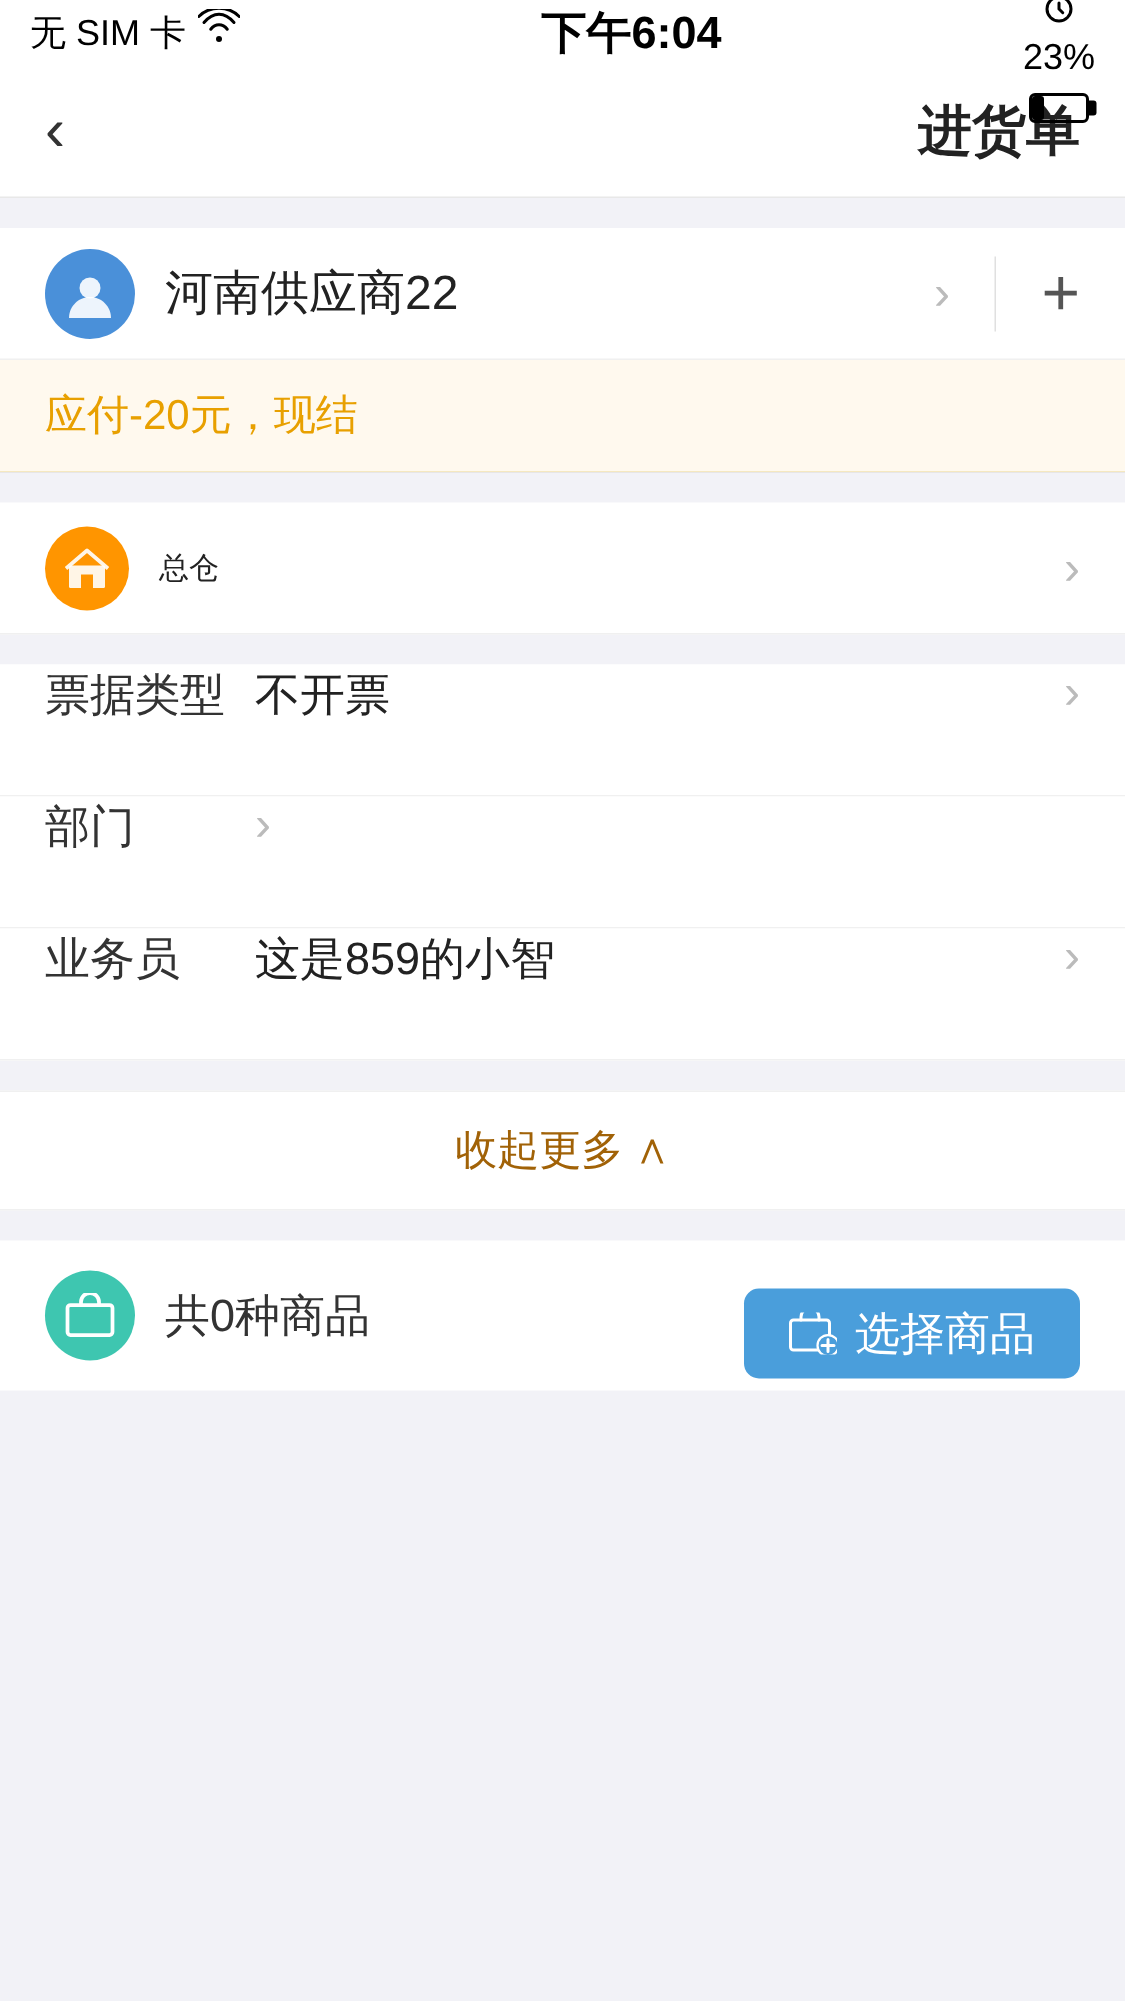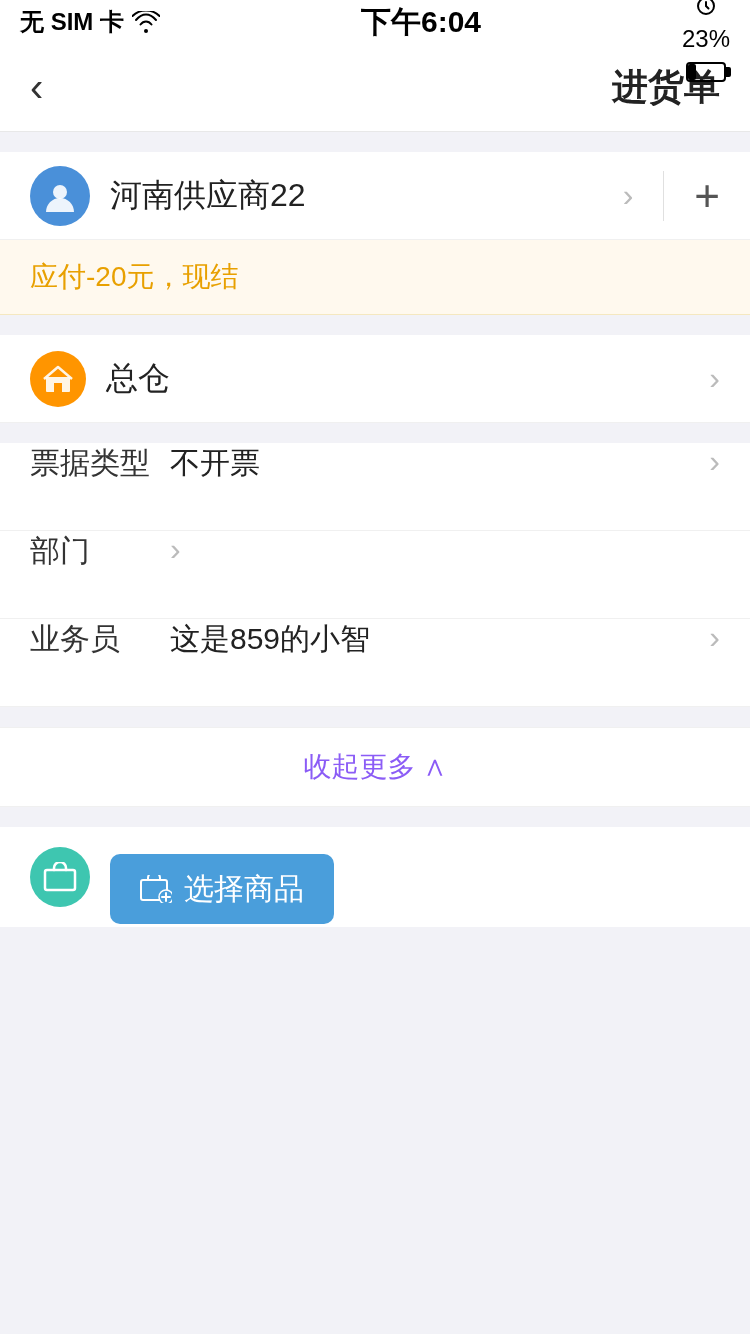--- a/index.html
+++ b/index.html
@@ -18,21 +18,21 @@
       width: 100%;
       height: 44px;
       background: #fff;
       display: flex;
       align-items: center;
       justify-content: space-between;
       padding: 0 20px;
       font-size: 24px;
       color: #000;
     }
-    .status-left { display: flex; align-items: center; gap: 8px; font-weight: bold; }
+    .status-left { display: flex; gap: 8px; }
     .status-center { font-size: 30px; font-weight: 600; }
     .status-right { display: flex; align-items: center; gap: 9px; font-size: 24px; flex-direction: column; }
     .battery-icon {
       display: inline-block;
       width: 40px;
       height: 20px;
       border: 2px solid #000;
       border-radius: 4px;
       position: relative;
       vertical-align: middle;
@@ -167,21 +167,21 @@
       display: flex;
       align-items: center;
       justify-content: center;
       margin-right: 20px;
       flex-shrink: 0;
       font-size: 28px;
       color: white;
     }
     .warehouse-name {
       flex: 1;
-      font-size: 32px;
+      font-size: 20px;
       color: #222;
     }
 
     
     .form-section {
       background: #fff;
       margin-top: 20px;
     }
     .form-row {
       display: flex;
@@ -207,21 +207,21 @@
 
     
     .collapse-row {
       background: #fff;
       height: 80px;
       display: flex;
       align-items: center;
       justify-content: center;
       margin-top: 20px;
       font-size: 28px;
-      color: #8b5cf6;
+      color: #a16207;
       border-top: 1px solid #f0f0f0;
       border-bottom: 1px solid #f0f0f0;
     }
 
     
     .product-bar {
       background: #fff;
       margin-top: 20px;
       display: flex;
       align-items: center;
@@ -243,21 +243,21 @@
       flex: 1;
       font-size: 30px;
       color: #333;
     }
     .select-product-btn {
       background: #4a9edb;
       color: white;
       border: none;
       border-radius: 10px;
       padding: 11px 30px;
-      height: 70px;
+      height: 60px;
       font-size: 30px;
       display: flex;
       align-items: center;
       gap: 12px;
       cursor: pointer;
       flex-shrink: 0;
       margin-top: 24px;
     }
 
     
@@ -366,20 +366,21 @@
   <span>收起更多 ∧</span>
 </div>
 
 <div class="product-bar">
   <div class="product-icon-circle">
     <svg width="34" height="30" viewBox="0 0 34 30" fill="none">
       <rect x="2" y="8" width="30" height="20" rx="2" stroke="white" stroke-width="2.5"></rect>
       <path d="M11 8V6a6 6 0 0 1 12 0v2" stroke="white" stroke-width="2.5" stroke-linecap="round"></path>
     </svg>
   </div>
+  <span class="product-count">共0种商品</span>
   <button class="select-product-btn">
     <span>
       <svg width="32" height="28" viewBox="0 0 32 28" fill="none">
         <rect x="1" y="5" width="26" height="20" rx="2" stroke="white" stroke-width="2"></rect>
         <path d="M8 5V3a6 6 0 0 1 12 0v2" stroke="white" stroke-width="2" stroke-linecap="round"></path>
         <circle cx="26" cy="22" r="7" fill="#4a9edb" stroke="white" stroke-width="1.5"></circle>
         <path d="M26 18v8M22 22h8" stroke="white" stroke-width="2" stroke-linecap="round"></path>
       </svg>
     </span>
     <span>选择商品</span>

